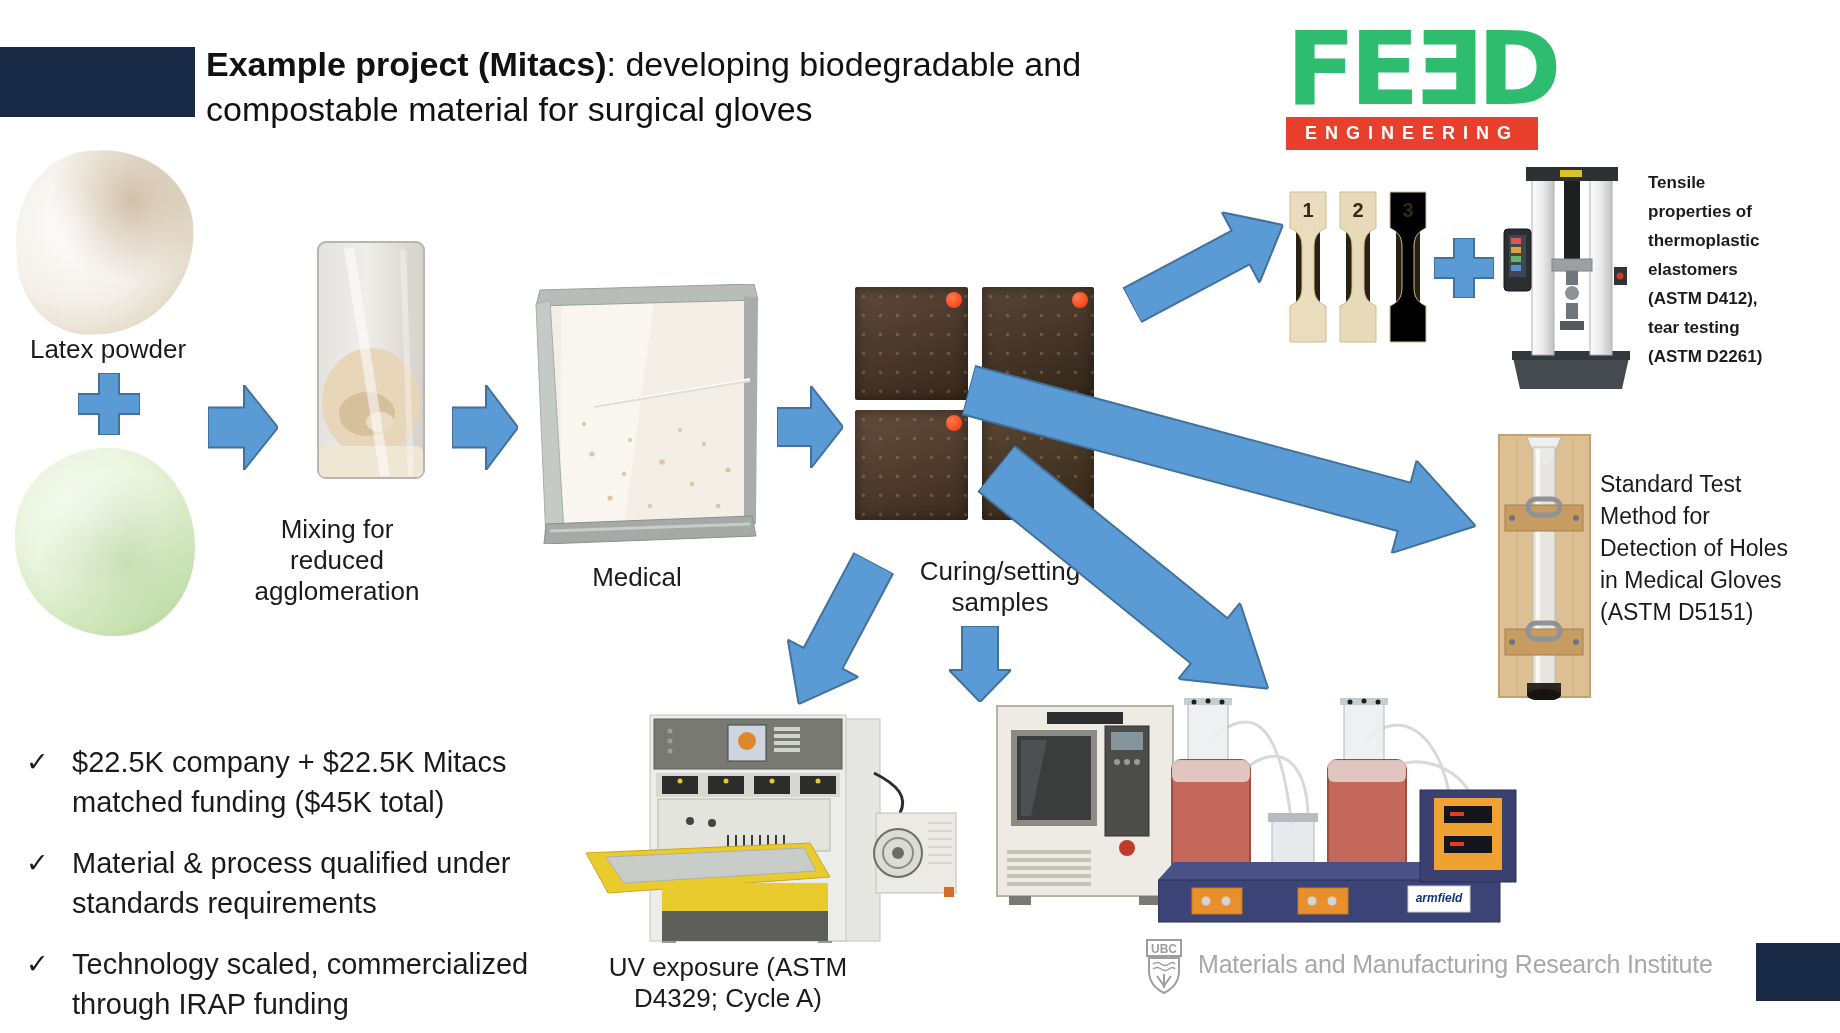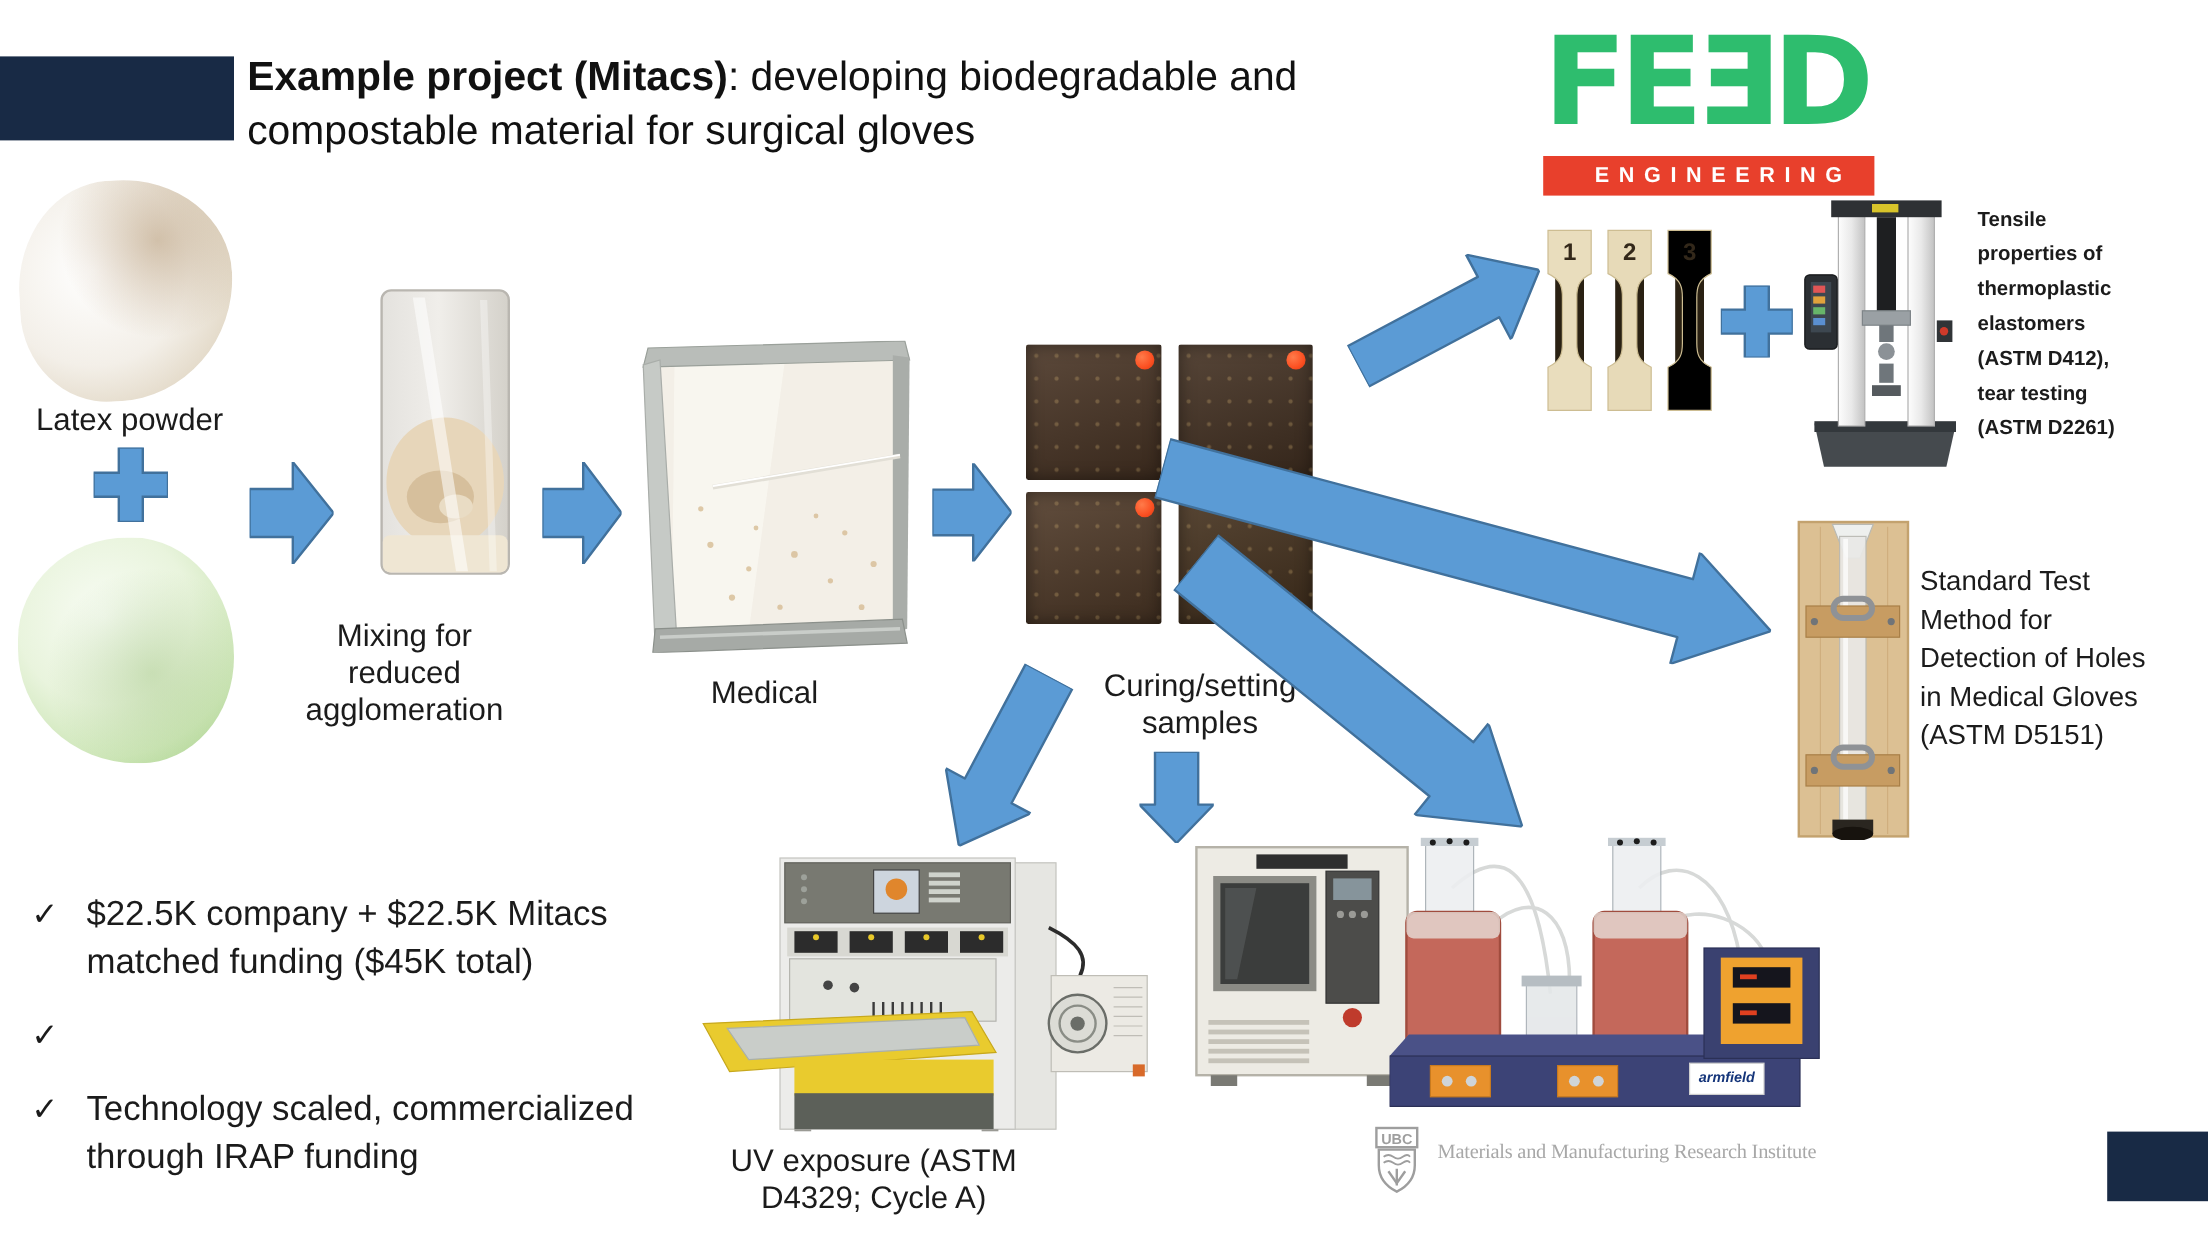--- a/index.html
+++ b/index.html
@@ -29,35 +29,35 @@
      background-image:radial-gradient(circle, rgba(222,186,120,.28) 1.2px, transparent 2.2px),
                       linear-gradient(160deg, rgba(255,255,255,.10), rgba(0,0,0,.25));
      background-size:17px 19px, 100% 100%;box-shadow:inset 0 0 14px rgba(0,0,0,.45);}
   .sample .dot{position:absolute;top:5px;right:6px;width:16px;height:16px;border-radius:50%;
      background:radial-gradient(circle at 35% 35%, #ff7b4a, #FB4F21 60%, #d93a12);}
   .arrow{transform-origin:0 50%;}
   .arrow svg polygon{fill:#5B9BD5;stroke:#41719C;stroke-width:2;stroke-linejoin:round;}
   .bullets{font-size:29px;line-height:40px;}
   .bullet{display:flex;gap:14px;margin-bottom:21px;}
   .bullet .chk{width:32px;font-size:27px;flex:0 0 auto;}
-  .mmri{font-size:17px;color:#a8a8a8;letter-spacing:-0.2px;font-family:Liberation Serif, serif;}
+  .mmri{font-size:25px;color:#a8a8a8;letter-spacing:-0.2px;}
 </style>
 </head>
 <body>
 
 <div class="slide">
 
   <div class="abs navy" style="left:0;top:47px;width:195px;height:70px;"></div>
   <div class="abs navy" style="left:1756px;top:943px;width:84px;height:58px;"></div>
 
   <div class="abs title" style="left:206px;top:42px;width:880px;"><span class="tb">Example project (Mitacs)</span><span>: developing biodegradable and compostable material for surgical gloves</span></div>
 
   <div class="abs" style="left:1286px;top:26px;width:256px;">
     <div class="feed-word">FEƎD</div>
-    <div class="feed-banner" style="width:252px;height:33px;margin-top:18px;padding-left:24px;">ENGINEERING</div>
+    <div class="feed-banner" style="width:252px;height:33px;margin-top:5px;">ENGINEERING</div>
   </div>
 
   <div class="abs blob blob-latex" style="left:16px;top:150px;width:178px;height:184px;transform:rotate(-3deg);"></div>
   <div class="abs cap" style="left:13px;top:334px;width:190px;">Latex powder</div>
 
   <div class="abs" style="left:78px;top:373px;">
     <svg width="62" height="62">
         <polygon points="21,0 41,0 41,21 62,21 62,41 41,41 41,62 21,62 21,41 0,41 0,21 21,21" fill="#5B9BD5" stroke="#41719C" stroke-width="2"></polygon>
       </svg>
   </div>
@@ -421,20 +421,22 @@
   </div>
 
   <div class="abs bullets" style="left:26px;top:742px;width:530px;">
     <div class="bullet">
       <span class="chk">✓</span>
       <span class="txt">$22.5K company + $22.5K Mitacs
 matched funding ($45K total)</span>
     </div>
     <div class="bullet">
       <span class="chk">✓</span>
+      <span class="txt">Material &amp; process qualified under
+standards requirements</span>
     </div>
     <div class="bullet">
       <span class="chk">✓</span>
       <span class="txt">Technology scaled, commercialized
 through IRAP funding</span>
     </div>
   </div>
 
   <div class="abs" style="left:1143px;top:938px;">
     <svg width="42" height="60">

